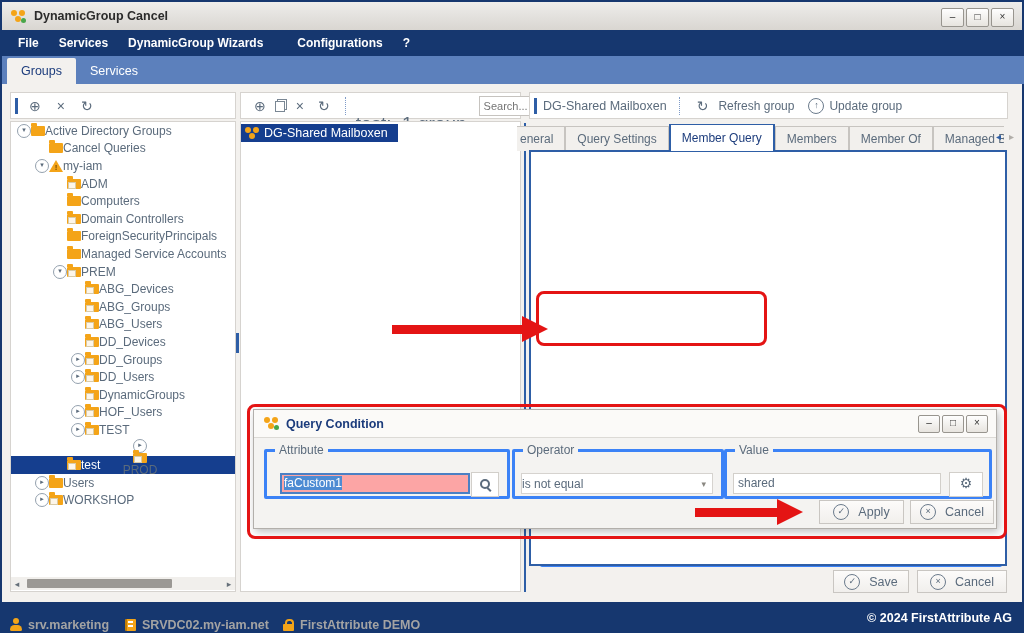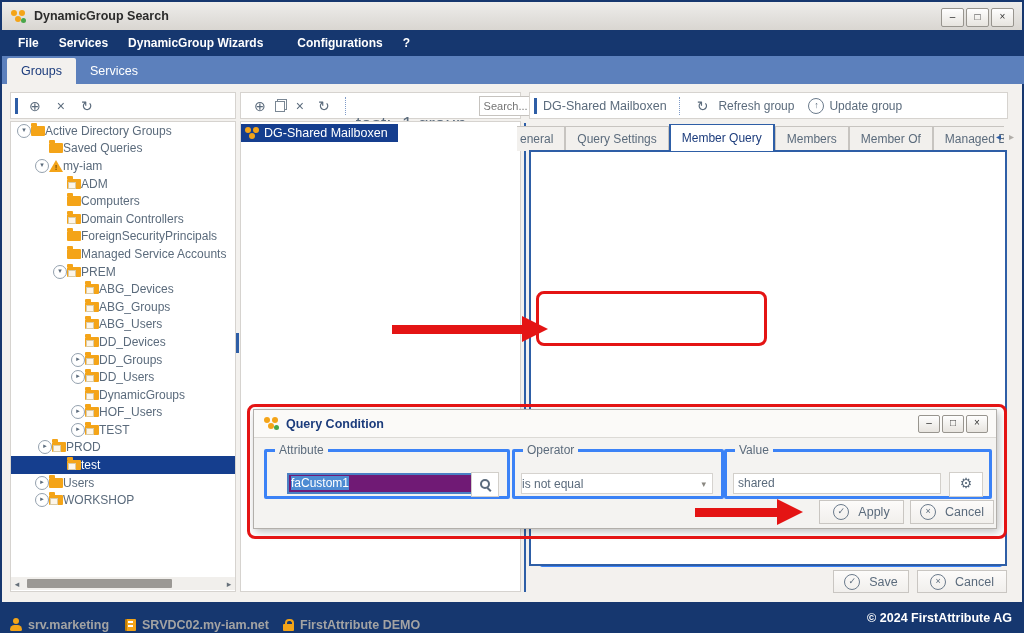--- a/index.html
+++ b/index.html
@@ -117,21 +117,21 @@
   #btn-cancel-main{left:917px;top:570px;width:90px;height:23px;}
   
   #dlg{left:253px;top:409px;width:742px;height:118px;background:#f4f3f1;border:1px solid #b2afab;box-shadow:2px 3px 8px rgba(0,0,0,.25);z-index:20;}
   #dlg-titlebar{position:absolute;left:0;top:0;right:0;height:27px;background:#fbfaf8;border-bottom:1px solid #dcdad6;display:flex;align-items:center;gap:7px;padding-left:9px;}
   #dlg-title{font-weight:700;font-size:12.5px;color:#1c3c7c;}
   #dlg .winbtns{top:5px;}
   #dlg .wbtn{width:20px;height:16px;line-height:14px;}
   #fs-attr{left:10px;top:33px;width:240px;height:50px;background:transparent;}
   #fs-oper{left:258px;top:33px;width:206px;height:50px;background:transparent;}
   #fs-value{left:470px;top:33px;width:262px;height:50px;background:transparent;}
-  #attr-input{position:absolute;left:20px;top:16px;width:190px;height:21px;border:2px solid #4b80c4;background:#701a75;box-sizing:border-box;font-size:12px;line-height:17px;padding-left:2px;}
+  #attr-input{position:absolute;left:13px;top:16px;width:190px;height:21px;border:2px solid #4b80c4;background:#fca5a5;box-sizing:border-box;font-size:12px;line-height:17px;padding-left:2px;}
   #attr-input .selval{background:#4d8bd3;color:#fff;}
   #attr-search{position:absolute;left:204px;top:15px;width:26px;height:23px;border:1px solid #d2cfca;background:#fff;display:flex;align-items:center;justify-content:center;}
   #oper-select{position:absolute;left:6px;top:16px;width:192px;}
   #value-input{position:absolute;left:6px;top:16px;width:208px;height:21px;border:1px solid #d2cfca;background:#fff;box-sizing:border-box;font-size:12px;line-height:19px;padding-left:4px;color:#5b6b7c;}
   #value-gear{position:absolute;left:222px;top:15px;width:32px;height:23px;border:1px solid #d2cfca;background:#fff;text-align:center;font-size:14px;line-height:21px;color:#5b6b7c;}
   #btn-apply{left:565px;top:90px;width:85px;height:24px;position:absolute;}
   #btn-cancel-dlg{left:656px;top:90px;width:84px;height:24px;position:absolute;}
   
   .red-box{border:3px solid #e41414;border-radius:8px;background:transparent;pointer-events:none;}
   #red-box-qc{left:536px;top:291px;width:225px;height:49px;z-index:8;}
@@ -143,21 +143,21 @@
   #arrow2-shaft{left:695px;top:508px;width:84px;height:9px;}
   #arrow2-head{left:777px;top:499px;}
 </style>
 </head>
 <body>
 
 <div id="app">
 
   <div class="abs" id="titlebar">
     <span class="icn-people green" style="margin-left:8px;"></span>
-    <span id="title-text">DynamicGroup Search</span>
+    <span id="title-text">DynamicGroup Cancel</span>
     <span class="winbtns">
       <span class="wbtn">–</span>
       <span class="wbtn">□</span>
       <span class="wbtn">×</span>
     </span>
   </div>
 
   <div class="abs" id="menubar">
       <span class="menu-item">File</span>
       <span class="menu-item">Services</span>
@@ -181,21 +181,21 @@
   </div>
   <div class="abs panelbox" id="lp-tree">
       <div class="trow" style="padding-left: 6px;">
         <span class="exp">▾</span>
         <span class="icn-folder"></span>
         <span class="tlabel">Active Directory Groups</span>
       </div>
       <div class="trow" style="padding-left: 24px;">
         <span class="expslot"></span>
         <span class="icn-folder"></span>
-        <span class="tlabel">Saved Queries</span>
+        <span class="tlabel">Cancel Queries</span>
       </div>
       <div class="trow" style="padding-left: 24px;">
         <span class="exp">▾</span>
         <span class="icn-warning"></span>
         <span class="tlabel">my-iam</span>
       </div>
       <div class="trow" style="padding-left: 42px;">
         <span class="expslot"></span>
         <span class="icn-folder badge"></span>
         <span class="tlabel">ADM</span>
@@ -263,21 +263,21 @@
       <div class="trow" style="padding-left: 60px;">
         <span class="exp">▸</span>
         <span class="icn-folder badge"></span>
         <span class="tlabel">HOF_Users</span>
       </div>
       <div class="trow" style="padding-left: 60px;">
         <span class="exp">▸</span>
         <span class="icn-folder badge"></span>
         <span class="tlabel">TEST</span>
       </div>
-      <div class="trow" style="padding-left: 27px;">
+      <div class="trow" style="padding-left: 34px; flex-direction: column;">
         <span class="exp">▸</span>
         <span class="icn-folder badge"></span>
         <span class="tlabel">PROD</span>
       </div>
       <div class="trow sel" style="padding-left: 42px;">
         <span class="expslot"></span>
         <span class="icn-folder badge"></span>
         <span class="tlabel">test</span>
       </div>
       <div class="trow" style="padding-left: 24px;">

